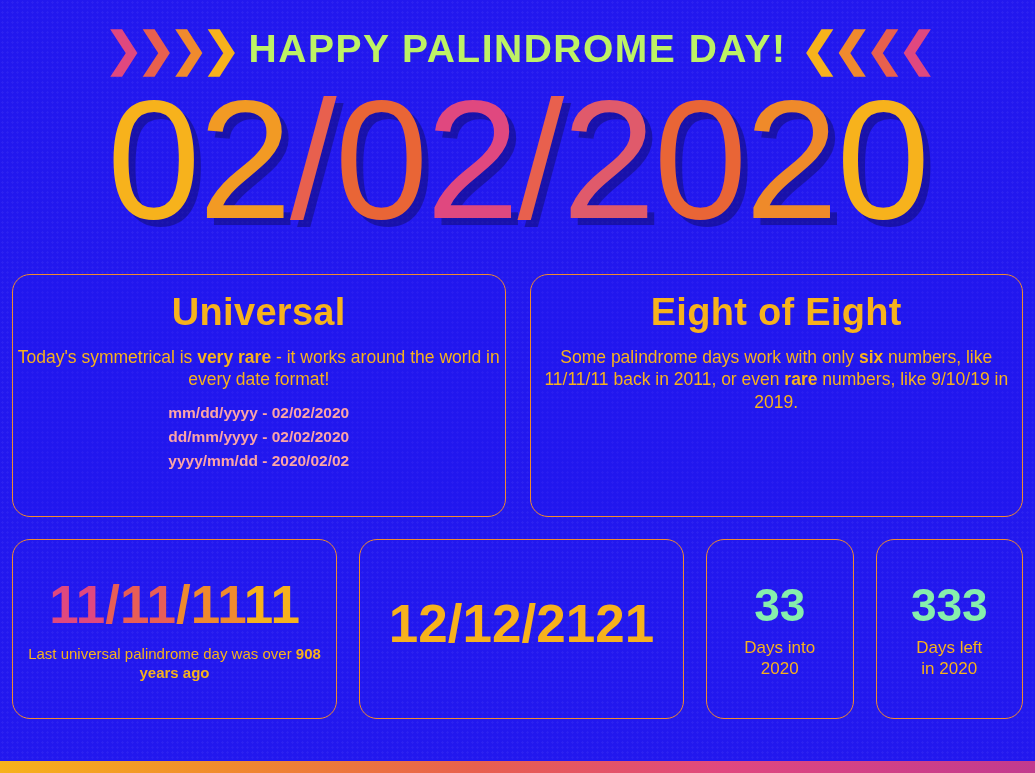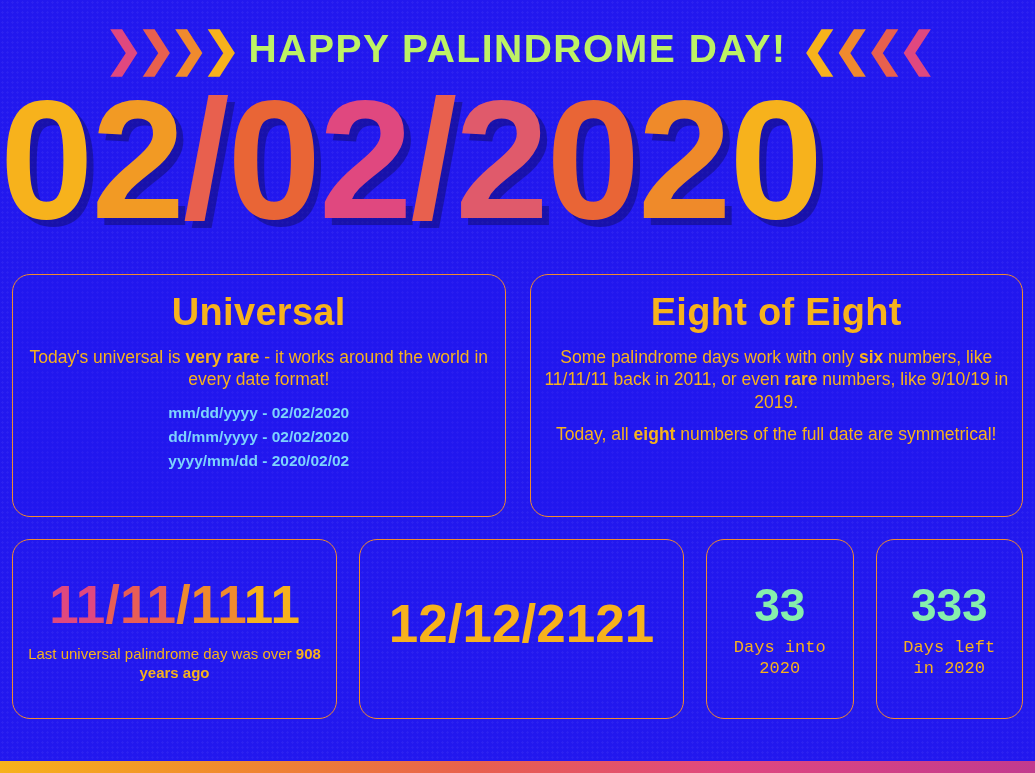--- a/index.html
+++ b/index.html
@@ -55,23 +55,23 @@
   .title {
     font-size: 39px;
     font-weight: bold;
     color: #bef264;
     letter-spacing: 1.5px;
     white-space: nowrap;
   }
 
   
   .bigdate {
-    text-align: left;
+    text-align: center;
     font-size: 168px;
-    font-weight: bold;
+    font-weight: normal;
     line-height: 0.98;
     letter-spacing: -2px;
     margin-top: 2px;
     height: 190px;
     white-space: nowrap;
   }
   .bigdate span {
     display: inline-block;
     text-shadow: 7px 7px 0 rgba(0,0,0,0.28);
   }
@@ -114,21 +114,21 @@
   .card-p {
     font-size: 17.5px;
     color: #f7b21c;
     line-height: 1.28;
     margin-bottom: 10px;
   }
   .card-p b { font-weight: bold; }
   .fmt-list {
     font-size: 15.5px;
     font-weight: bold;
-    color: #7dd3fc;
+    color: #fca5a5;
     line-height: 1.55;
   }
 
   
   .cards-bottom {
     display: flex;
     gap: 22px;
     padding: 0 12px;
     margin-top: 22px;
     border-radius: 15px;
@@ -159,21 +159,21 @@
   .stat-big .g2 { color: #e85e56; }
   .stat-big .g3 { color: #ef8a2e; }
   .stat-big .g4 { color: #f7b21c; }
   .stat-sub {
     font-size: 15px;
     color: #f7b21c;
     line-height: 1.25;
   }
   .stat-sub b { font-weight: bold; }
   .stat-sm .stat-big { font-size: 46px; color: #86efac; margin-bottom: 8px; }
-  .stat-sm .stat-sub { font-size: 17px; font-family: Liberation Mono, monospace; }
+  .stat-sm .stat-sub { font-size: 17px; }
 
   
   .bottombar {
     position: absolute;
     left: 0; right: 0; bottom: 0;
     height: 12px;
     z-index: 2;
     background: linear-gradient(to right, #f7b21c 0%, #f08a2e 22%, #e8604e 46%, #e0487f 70%, #c23a8e 100%);
   }
 </style>
@@ -201,36 +201,33 @@
 
     <div class="bigdate">
       <span class="d-0">0</span><span class="d-1">2</span><span class="slash">/</span><span class="d-3">0</span><span class="d-4">2</span><span class="slash">/</span><span class="d-6">2</span><span class="d-7">0</span><span class="d-8">2</span><span class="d-9">0</span>
     </div>
 
     <div class="cards-top">
 
       <div class="card card-universal">
         <div class="card-h">Universal</div>
         <div class="card-p">
-          <span>Today's universal is </span><b>very rare</b><span> - it works around the world in every date format!</span>
+          <span>Today's symmetrical is </span><b>very rare</b><span> - it works around the world in every date format!</span>
         </div>
         <div class="fmt-list">
           <div>mm/dd/yyyy - 02/02/2020</div>
           <div>dd/mm/yyyy - 02/02/2020</div>
           <div>yyyy/mm/dd - 2020/02/02</div>
         </div>
       </div>
 
       <div class="card card-eight">
         <div class="card-h">Eight of Eight</div>
         <div class="card-p">
           <span>Some palindrome days work with only </span><b>six</b><span> numbers, like 11/11/11 back in 2011, or even </span><b>rare</b><span> numbers, like 9/10/19 in 2019.</span>
-        </div>
-        <div class="card-p">
-          <span>Today, all </span><b>eight</b><span> numbers of the full date are symmetrical!</span>
         </div>
       </div>
 
     </div>
 
     <div class="cards-bottom">
 
       <div class="stat stat-wide-a">
         <div class="stat-big">
           <span class="g1">1</span><span class="g1">1</span><span class="g2">/</span><span class="g2">1</span><span class="g2">1</span><span class="g3">/</span><span class="g3">1</span><span class="g3">1</span><span class="g4">1</span><span class="g4">1</span>

